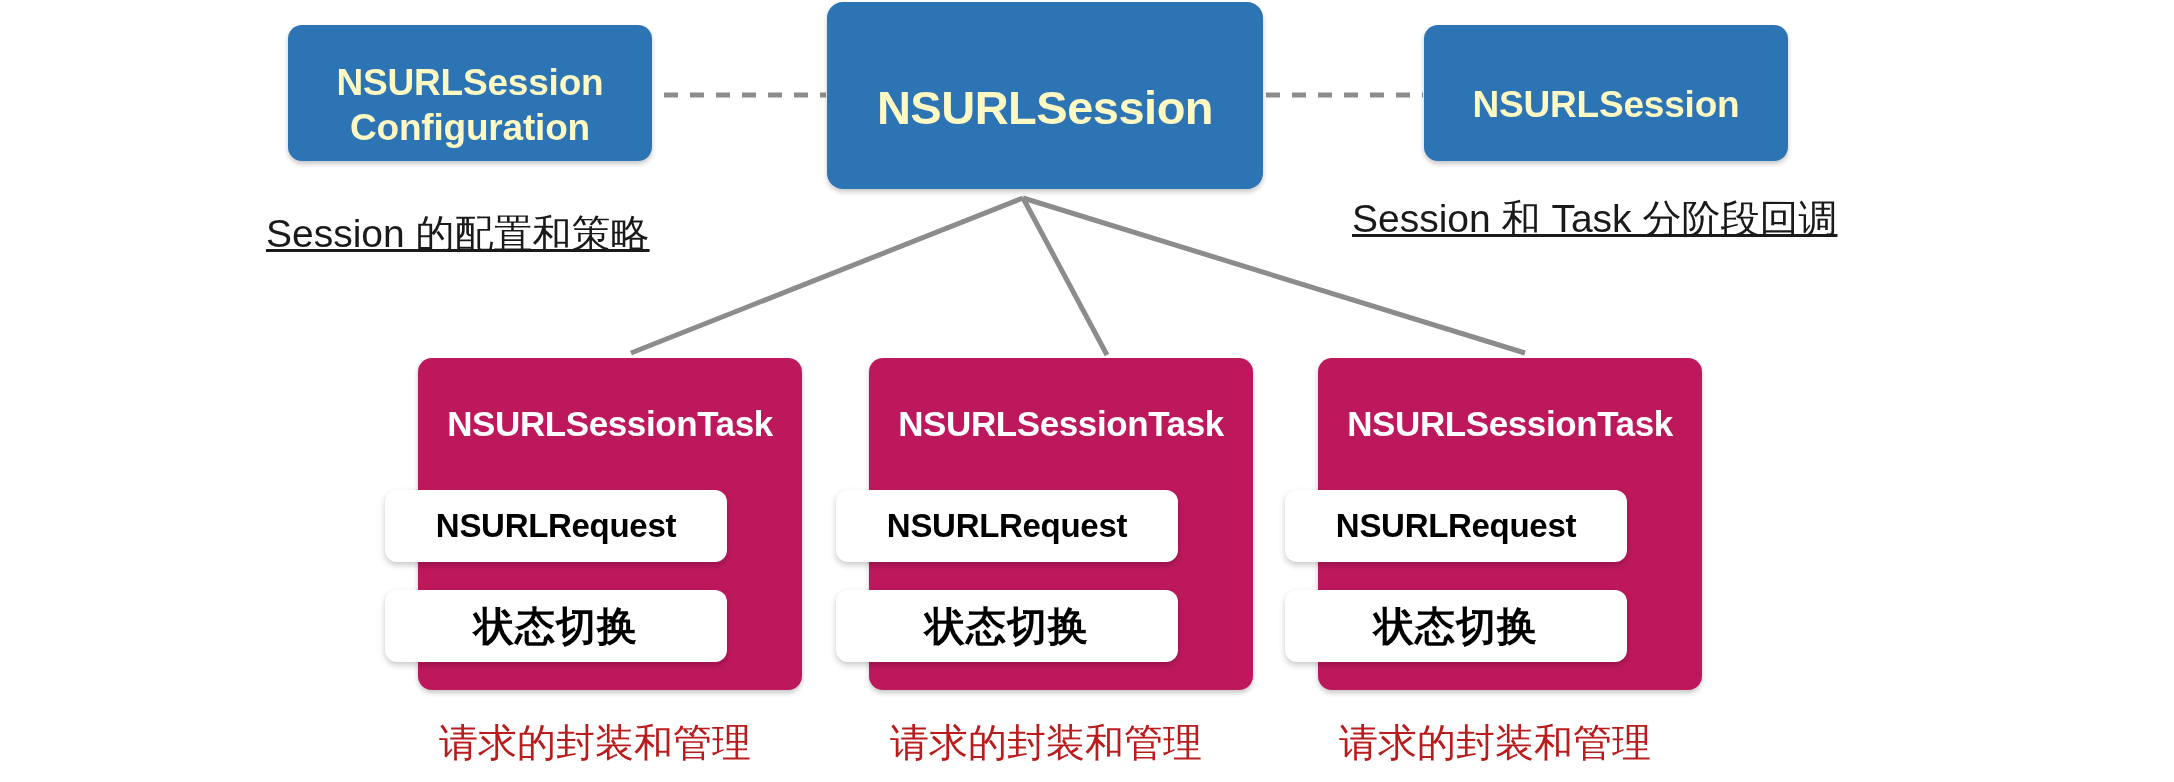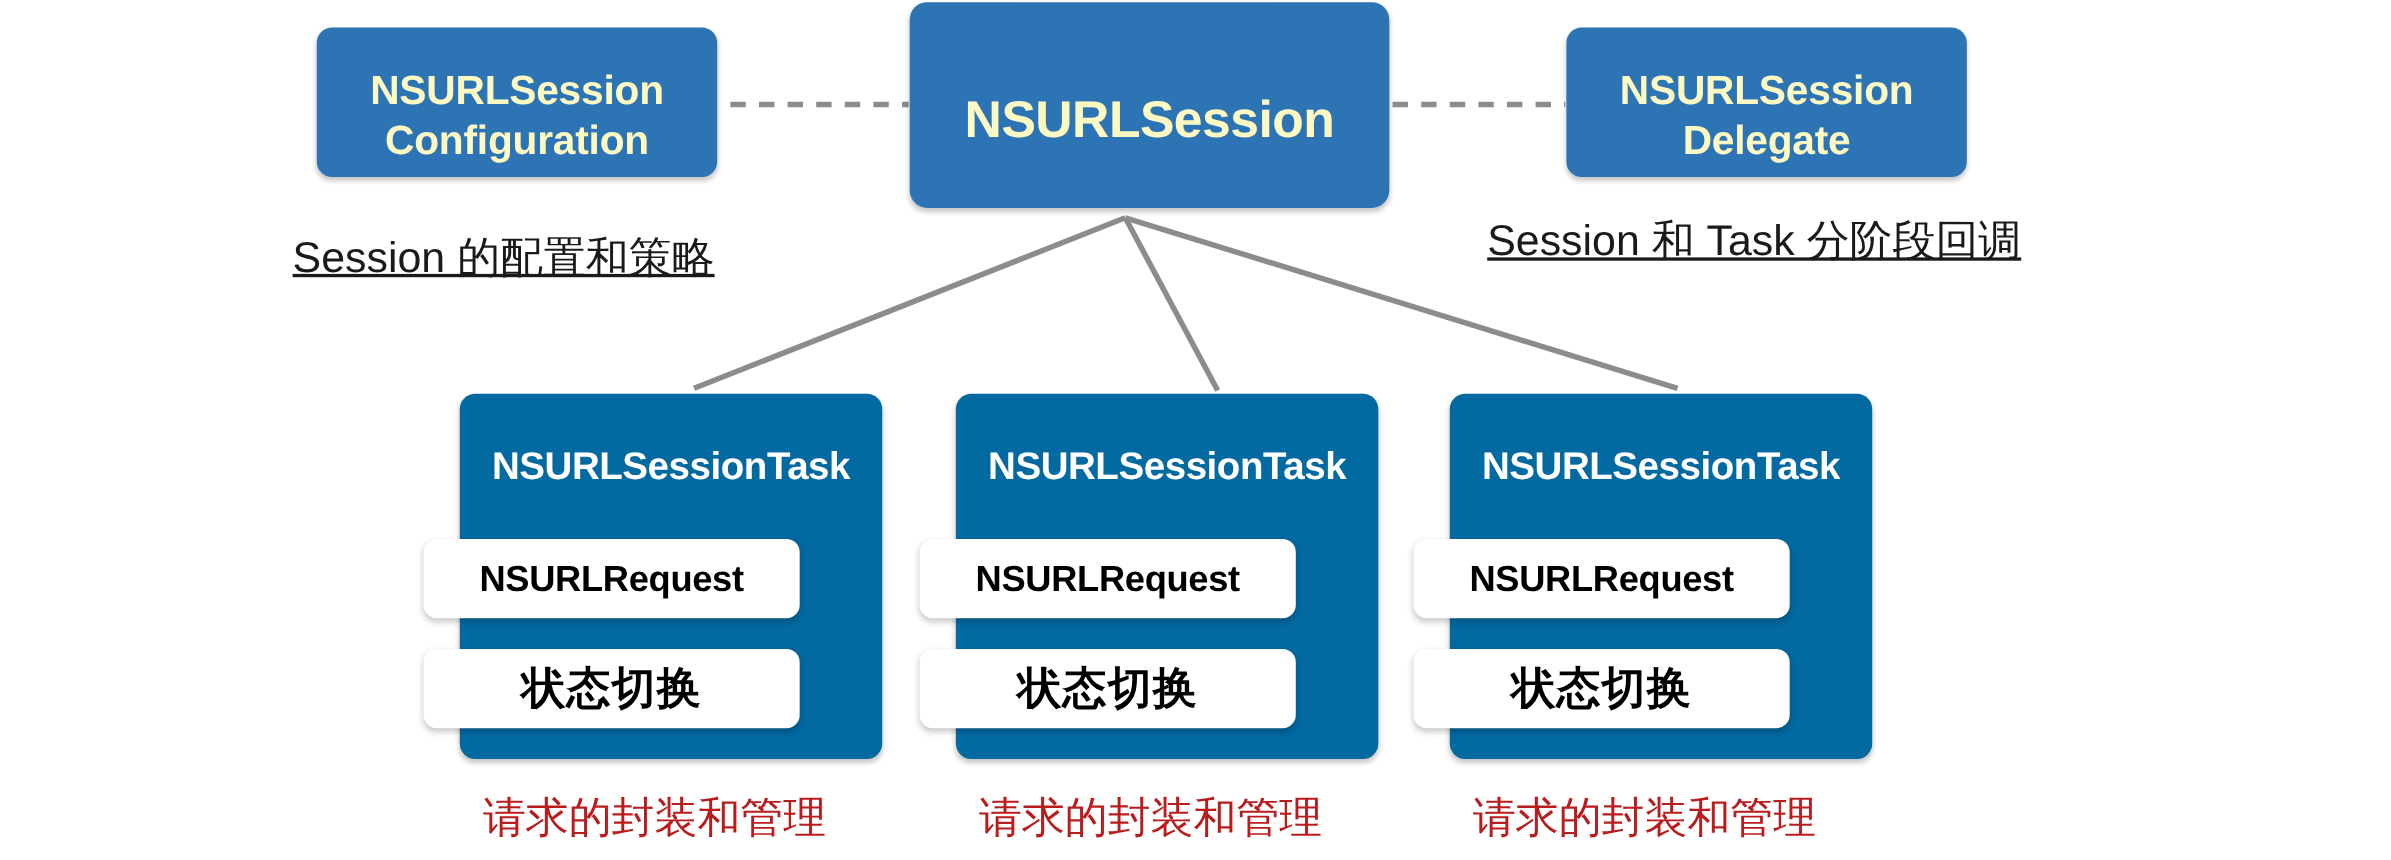--- a/index.html
+++ b/index.html
@@ -85,21 +85,21 @@
   #task-group-0 { left: 385px; }
   #task-group-1 { left: 836px; }
   #task-group-2 { left: 1285px; }
 
   .task-box {
     position: absolute;
     left: 33px;
     top: 0;
     width: 384px;
     height: 332px;
-    background: #0369a1;
+    background: #be185d;
     border-radius: 14px;
     box-shadow: 0 3px 5px rgba(0,0,0,0.22);
   }
   .task-title {
     position: absolute;
     left: 0;
     right: 0;
     top: 46px;
     text-align: center;
     color: #ffffff;
@@ -171,21 +171,20 @@
     </div>
   </div>
 
   <div class="node top-node" id="node-session">
     <div class="node-label">NSURLSession</div>
   </div>
 
   <div class="node top-node" id="node-delegate">
     <div class="node-label">
       <div>NSURLSession</div>
-      <div>Delegate</div>
     </div>
   </div>
 
   <div class="caption" id="caption-left">Session 的配置和策略</div>
   <div class="caption" id="caption-right">Session 和 Task 分阶段回调</div>
 
   <div class="task-group" id="task-group-0">
     <div class="task-box">
       <div class="task-title">NSURLSessionTask</div>
     </div>

